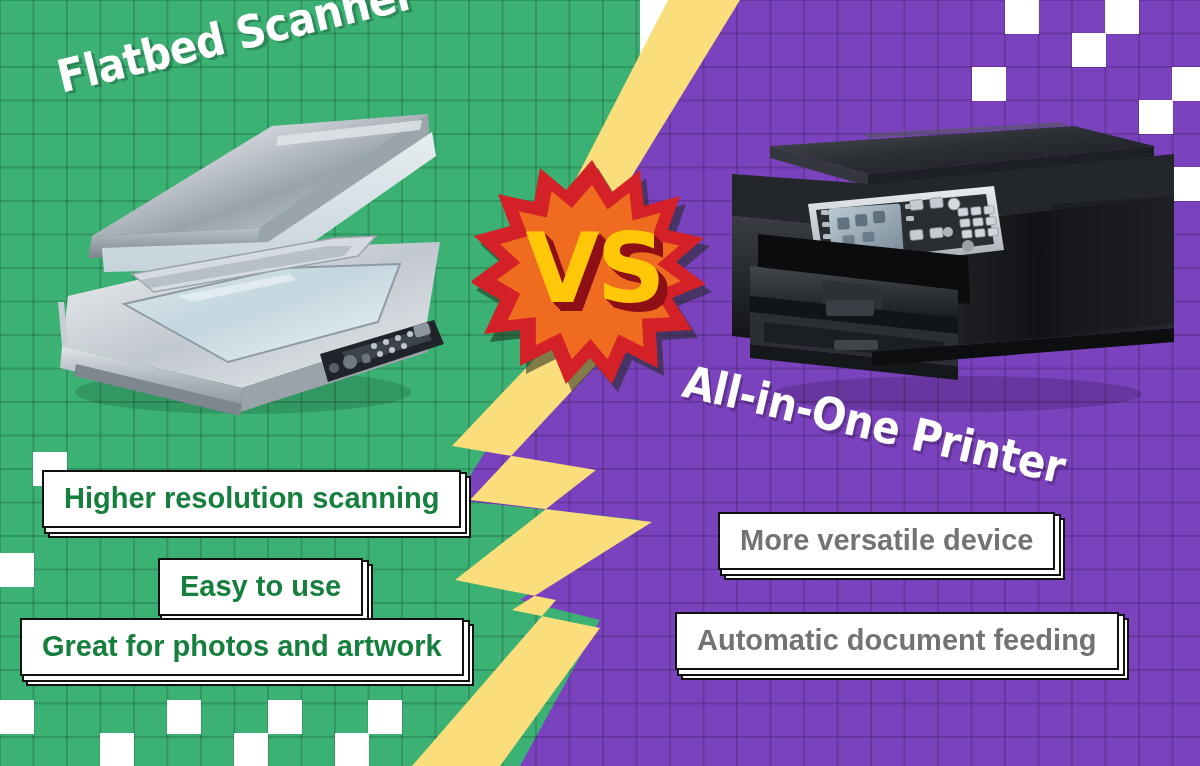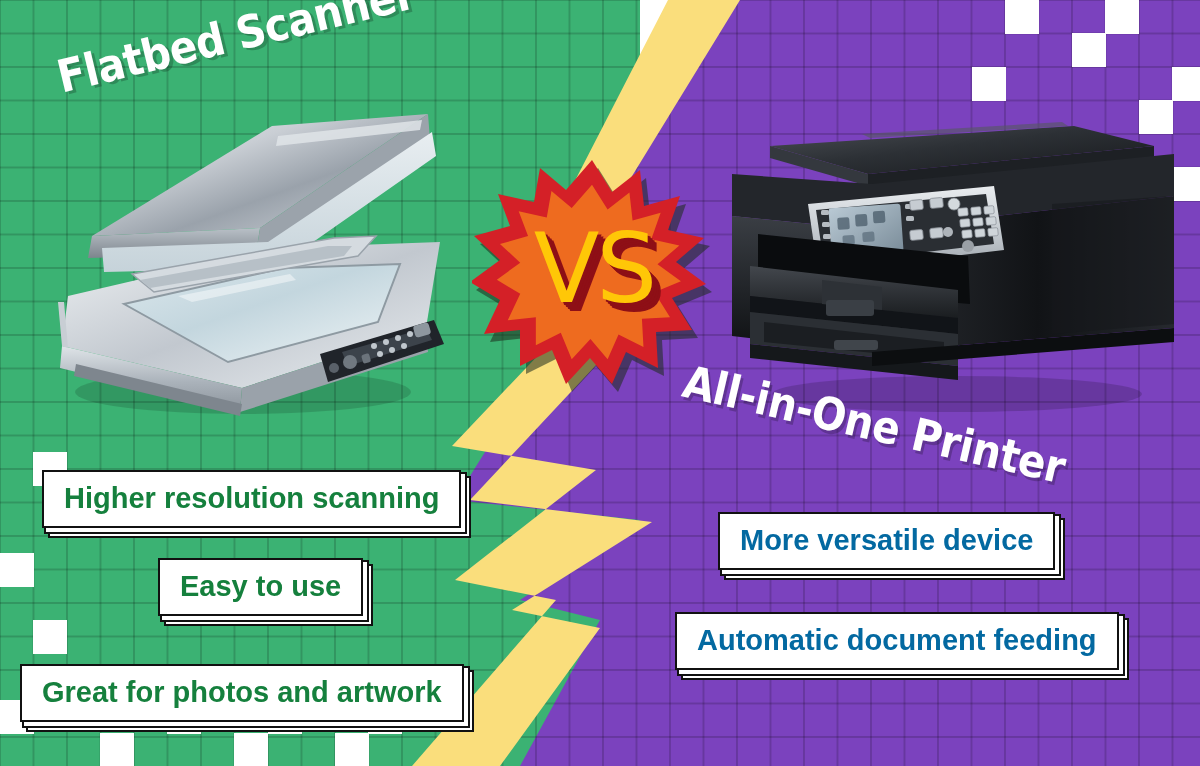--- a/index.html
+++ b/index.html
@@ -114,25 +114,25 @@
     font-size: 29px;
     line-height: 1.05;
     white-space: nowrap;
     box-shadow:
       4px 4px 0 0 #ffffff,
       4px 4px 0 2px #111111,
       8px 8px 0 0 #ffffff,
       8px 8px 0 2px #111111;
   }
   .chip.green-text { color: #15803d; }
-  .chip.purple-text { color: #0369a1; }
+  .chip.purple-text { color: #737373; }
 
   #chip-l1 { left: 42px;  top: 470px; }
   #chip-l2 { left: 158px; top: 558px; }
-  #chip-l3 { left: 20px;  top: 664px; }
+  #chip-l3 { left: 20px;  top: 618px; }
   #chip-r1 { left: 718px; top: 512px; }
   #chip-r2 { left: 655px; top: 612px; margin-left: 20px; }
 
   
   #vs-badge {
     position: absolute;
     left: 472px;
     top: 152px;
     width: 240px;
     height: 240px;
@@ -141,21 +141,21 @@
   #vs-badge .star-outer { fill: #D42027; }
   #vs-badge .star-inner { fill: #EE6B1F; }
   #vs-text {
     position: absolute;
     left: 0; top: 0;
     width: 240px; height: 240px;
     display: flex;
     align-items: center;
     justify-content: center;
     font-family: "DejaVu Sans", sans-serif;
-    font-weight: normal;
+    font-weight: bold;
     font-size: 96px;
     color: #FFC707;
     letter-spacing: -3px;
     text-shadow:
       3px 3px 0 #8E0F16,
       5px 5px 0 #8E0F16,
       7px 7px 0 #8E0F16,
       9px 9px 0 #8E0F16;
     padding-left: 4px;
     padding-bottom: 6px;

